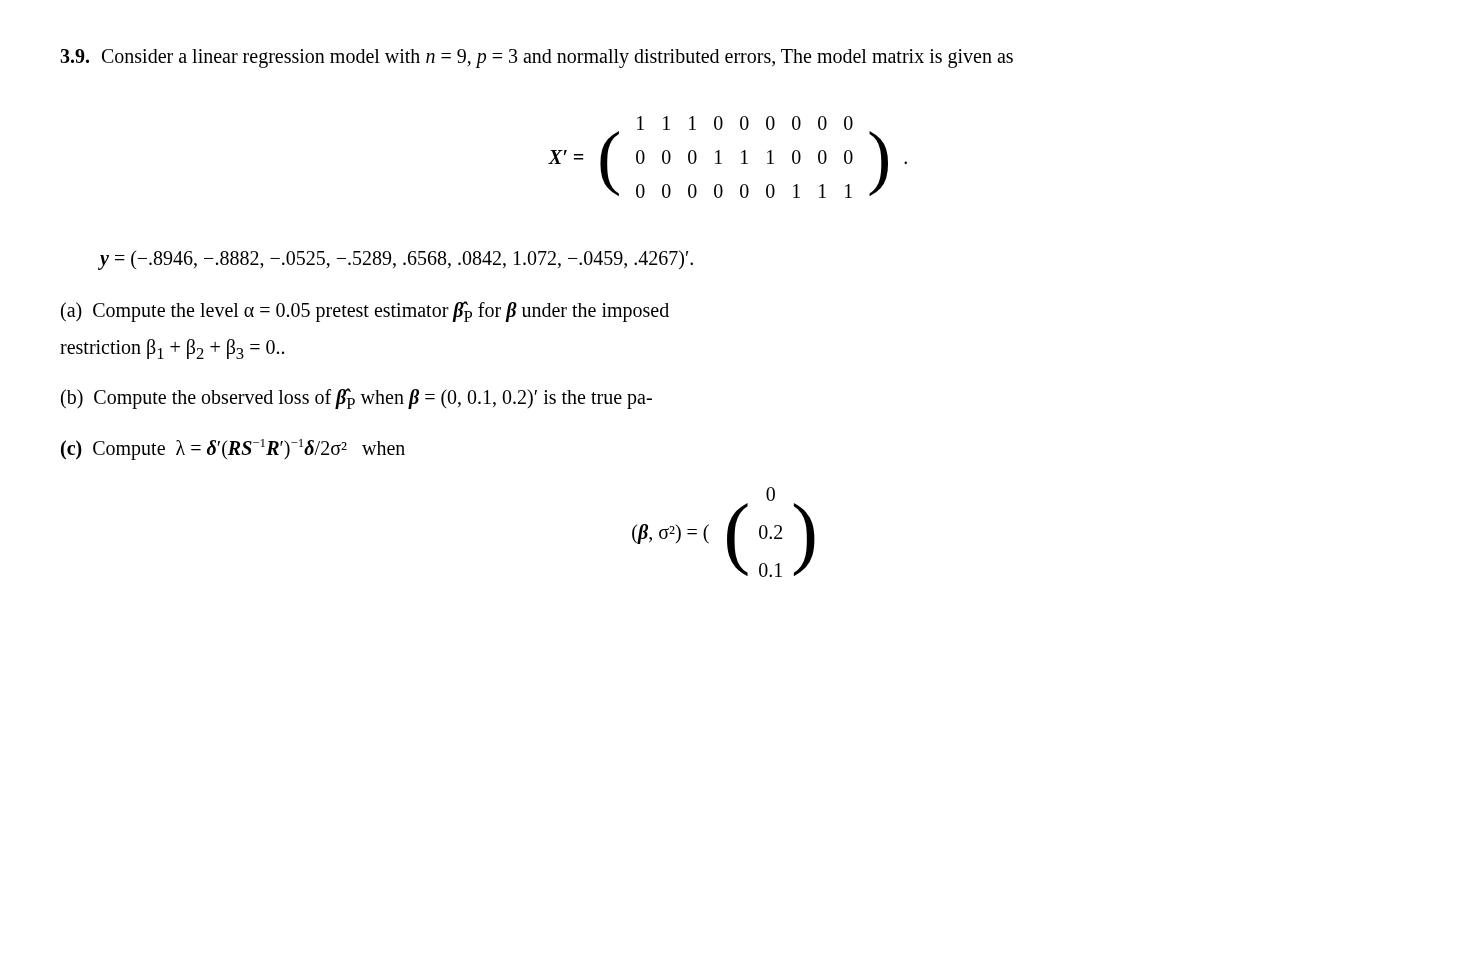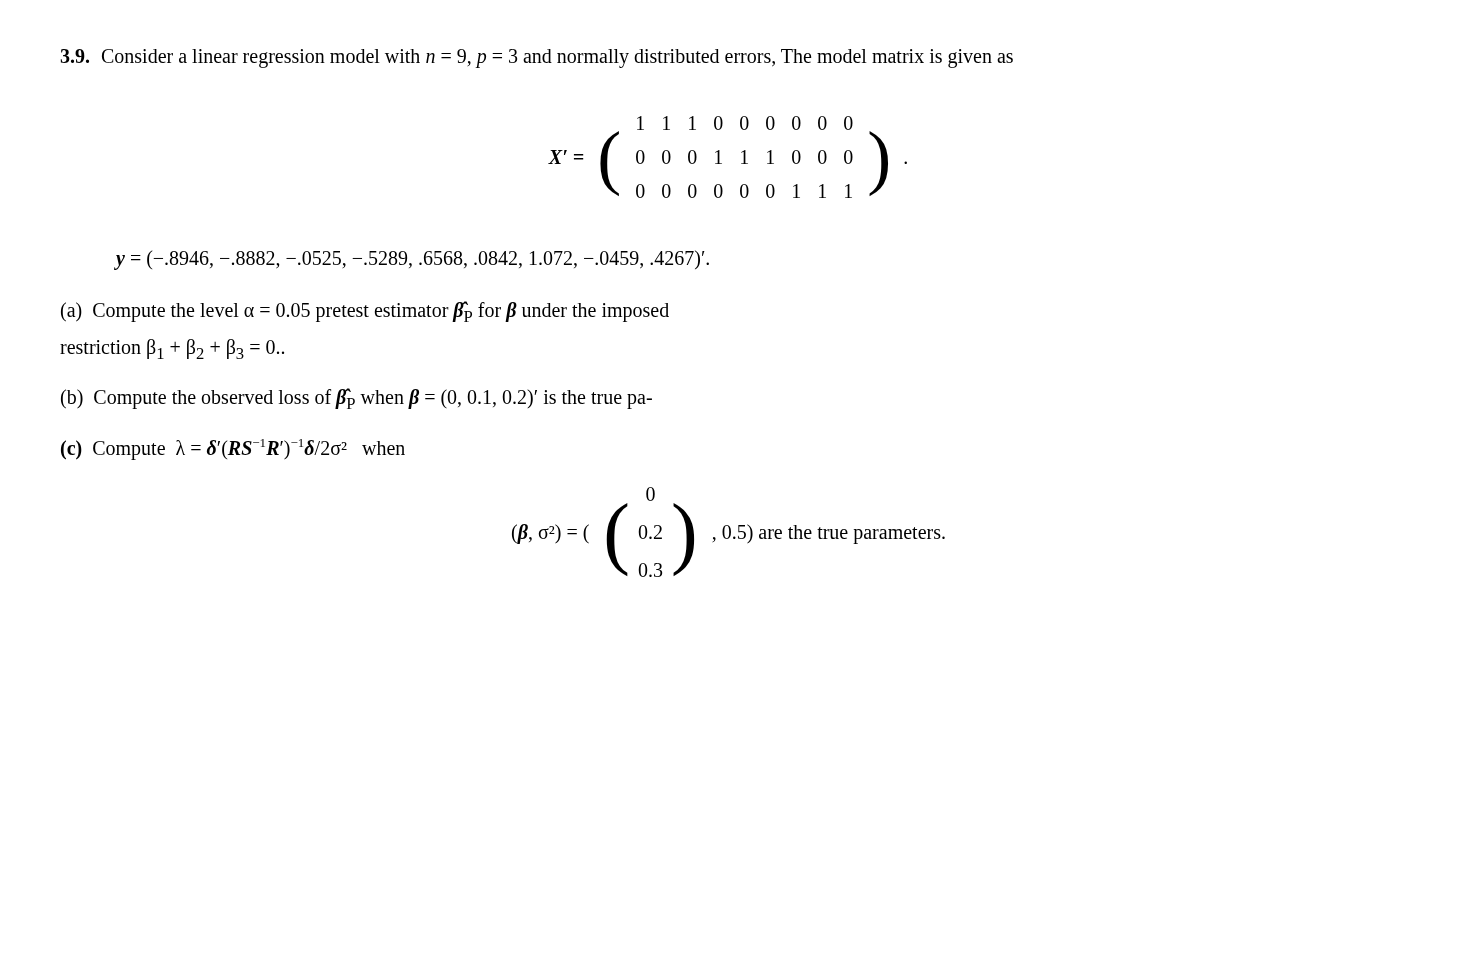--- a/index.html
+++ b/index.html
@@ -188,21 +188,21 @@
           <span class="matrix-cell">1</span>
           <span class="matrix-cell">1</span>
         </div>
         <span class="matrix-brace">)</span>
       </div>
       <span class="period">.</span>
     </div>
   </div>
 
   <div class="vector-section">
-    <div style="margin-top: 12px; margin-left: 56px;">
+    <div style="margin-top: 12px; margin-left: 40px;">
       <strong><em>y</em></strong> = (−.8946, −.8882, −.0525, −.5289, .6568, .0842, 1.072, −.0459, .4267)′.
     </div>
   </div>
 
   <div class="parts-section">
 
     <div class="part">
       <span>(a)&nbsp;</span>
       <span>Compute the level α = 0.05 pretest estimator <strong><em>β̂</em></strong><sub>P</sub> for <strong><em>β</em></strong> under the imposed</span>
       <div class="part-indent">restriction β<sub>1</sub> + β<sub>2</sub> + β<sub>3</sub> = 0..</div>
@@ -220,23 +220,22 @@
       </div>
 
       <div class="col-vector-section">
         <div class="col-eq-wrapper">
           <span>(<strong><em>β</em></strong>, σ²) = (</span>
           <div class="matrix-wrapper">
             <span class="col-matrix-brace">(</span>
             <div class="col-grid">
               <span class="col-cell">0</span>
               <span class="col-cell">0.2</span>
-              <span class="col-cell">0.3</span>
+              <span class="col-cell">0.1</span>
             </div>
             <span class="col-matrix-brace">)</span>
           </div>
-          <span>, 0.5) are the true parameters.</span>
         </div>
       </div>
     </div>
 
   </div>
 </div>
 
 </body></html>

